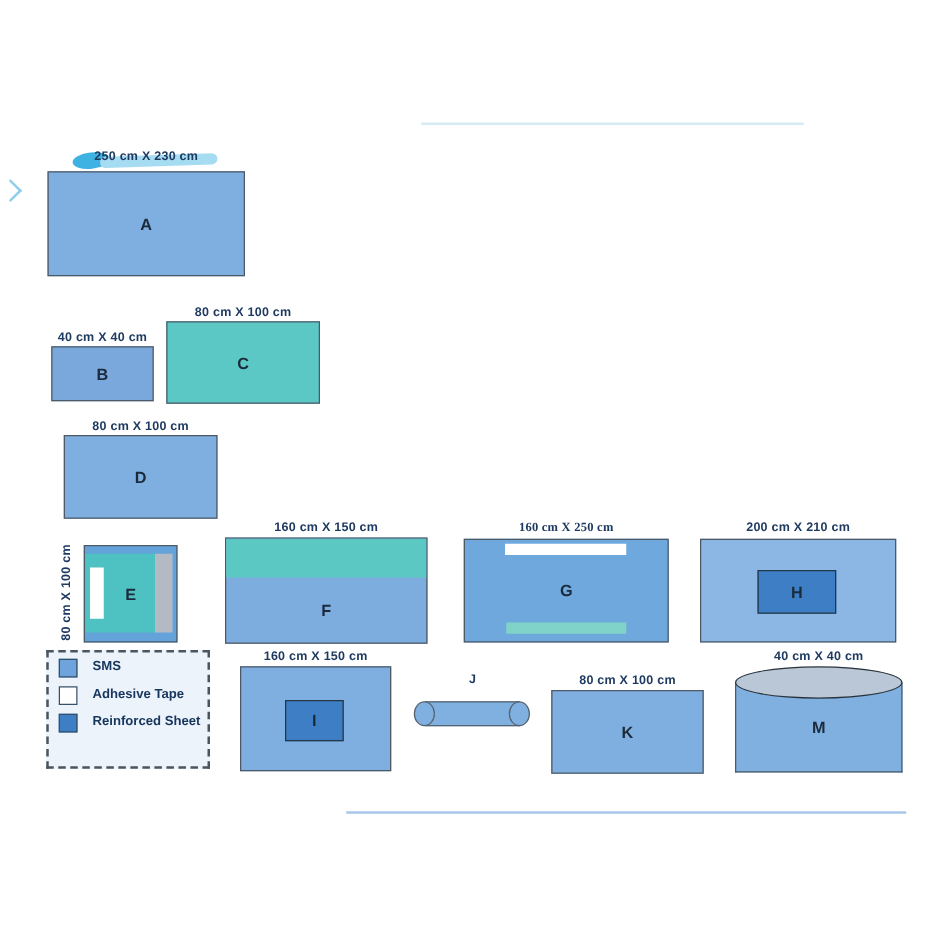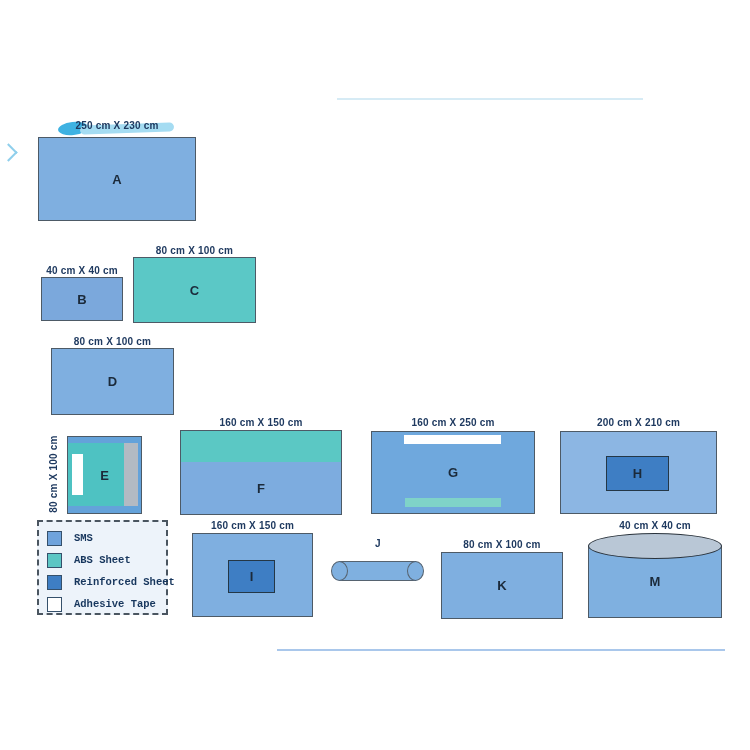--- a/index.html
+++ b/index.html
@@ -16,21 +16,21 @@
   .outerlight{background:#8cb6e3;}
   .reinforced{background:#3e7ec4;border:1.5px solid #243746;}
   
   #rect-e{background:#64a2da;}
   .e-part{position:absolute;}
   
   .band{position:absolute;left:0;right:0;}
   
   #legend{position:absolute;left:37px;top:520px;width:131px;height:95px;box-sizing:border-box;
           background:#edf3fa;border:2px dashed #4a5560;padding:5px 0 0 8px;}
-  .lrow{display:flex;align-items:center;height:22px;font-family:Liberation Mono, monospace;}
+  .lrow{display:flex;align-items:flex-start;height:22px;}
   .swatch{width:15px;height:15px;border:1px solid #35506b;box-sizing:border-box;flex:none;}
   .llabel{margin-left:12px;font-size:10.5px;font-weight:bold;color:#17365d;white-space:nowrap;}
   
   .ellipse{position:absolute;border-radius:50%;box-sizing:border-box;}
   
   #top-line{position:absolute;left:337px;top:98px;width:306px;height:2px;background:#d6ebf5;}
   #bottom-line{position:absolute;left:277px;top:649px;width:448px;height:2px;background:#a9c7eb;}
   #left-arrow{position:absolute;left:2px;top:146px;width:11px;height:11px;
               border-top:2.5px solid #8fcfec;border-right:2.5px solid #8fcfec;
               transform:rotate(45deg);}
@@ -75,50 +75,46 @@
     <div class="e-part" style="left:4px;top:17px;width:11px;height:41px;background:#ffffff;"></div>
     <span class="letter" style="position:relative;">E</span>
   </div>
 
   <div class="dims" style="left:180px;top:417px;width:162px;">160 cm X 150 cm</div>
   <div class="rect" style="left:180px;top:430px;width:162px;height:85px;background:#7dacdf;">
     <div class="band" style="top:0;height:31px;background:#5bc8c4;"></div>
     <span class="letter" style="position:absolute;left:0;right:0;top:50px;text-align:center;">F</span>
   </div>
 
-  <div class="dims" style="left:371px;top:417px;width:164px;">160 cm X 250 cm</div>
+  <div class="dims" style="left:371px;top:417px;width:164px;font-family:Liberation Serif, serif;">160 cm X 250 cm</div>
   <div class="rect" style="left:371px;top:431px;width:164px;height:83px;background:#6fa8dd;">
     <div class="e-part" style="left:32px;top:3px;width:97px;height:9px;background:#ffffff;"></div>
     <div class="e-part" style="left:33px;top:66px;width:96px;height:9px;background:#7fd3c8;"></div>
     <span class="letter">G</span>
   </div>
 
   <div class="dims" style="left:560px;top:417px;width:157px;">200 cm X 210 cm</div>
   <div class="rect outerlight" style="left:560px;top:431px;width:157px;height:83px;">
     <div class="rect reinforced" style="left:45px;top:24px;width:63px;height:35px;">
       <span class="letter">H</span>
     </div>
   </div>
 
   <div id="legend">
     <div class="lrow">
       <span class="swatch" style="background-color: rgb(111, 163, 220);"></span>
       <span class="llabel">SMS</span>
     </div>
     <div class="lrow">
-      <span class="swatch" style="background-color: rgb(92, 198, 196);"></span>
-      <span class="llabel">ABS Sheet</span>
+      <span class="swatch" style="background-color: rgb(255, 255, 255);"></span>
+      <span class="llabel">Adhesive Tape</span>
     </div>
     <div class="lrow">
       <span class="swatch" style="background-color: rgb(62, 126, 196);"></span>
       <span class="llabel">Reinforced Sheet</span>
-    </div>
-    <div class="lrow">
-      <span class="swatch" style="background-color: rgb(255, 255, 255);"></span>
-      <span class="llabel">Adhesive Tape</span>
     </div>
   </div>
 
   <div class="dims" style="left:192px;top:520px;width:121px;">160 cm X 150 cm</div>
   <div class="rect sms" style="left:192px;top:533px;width:121px;height:84px;">
     <div class="rect reinforced" style="left:35px;top:26px;width:47px;height:33px;">
       <span class="letter">I</span>
     </div>
   </div>
 

